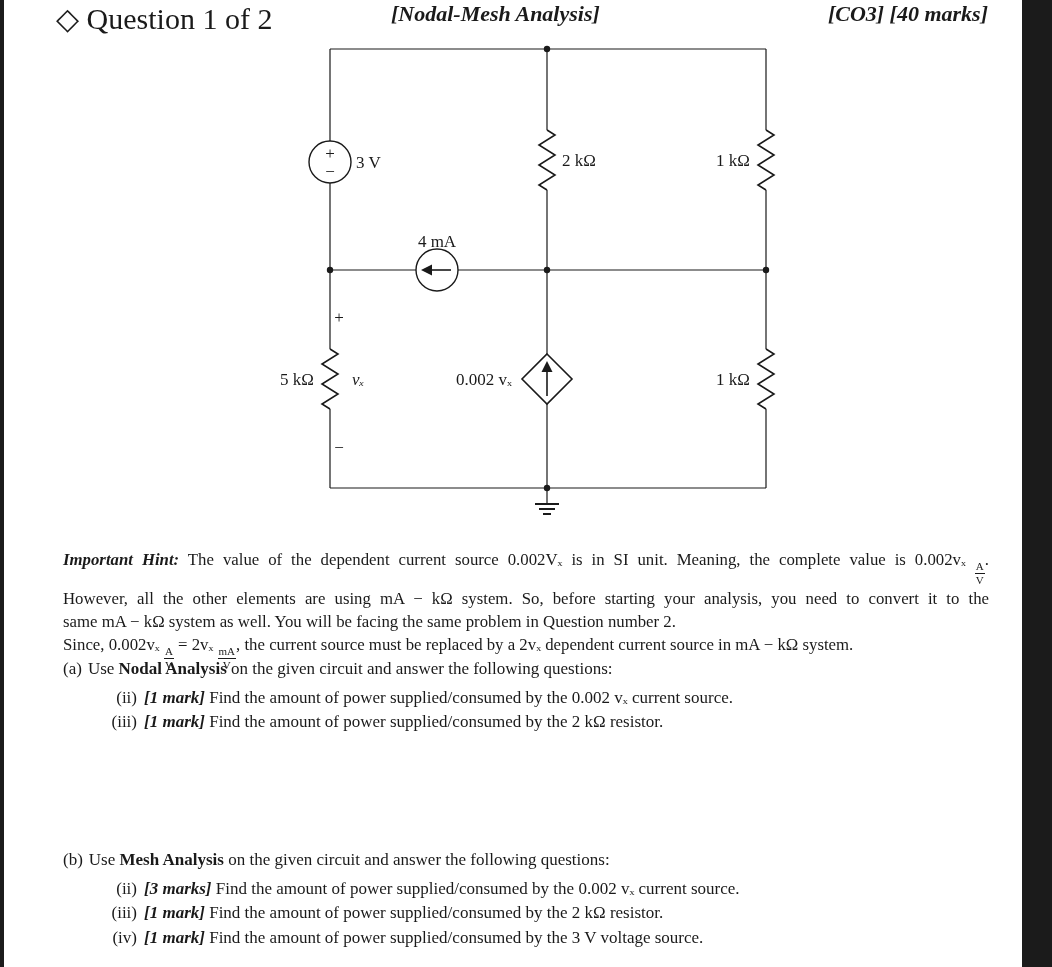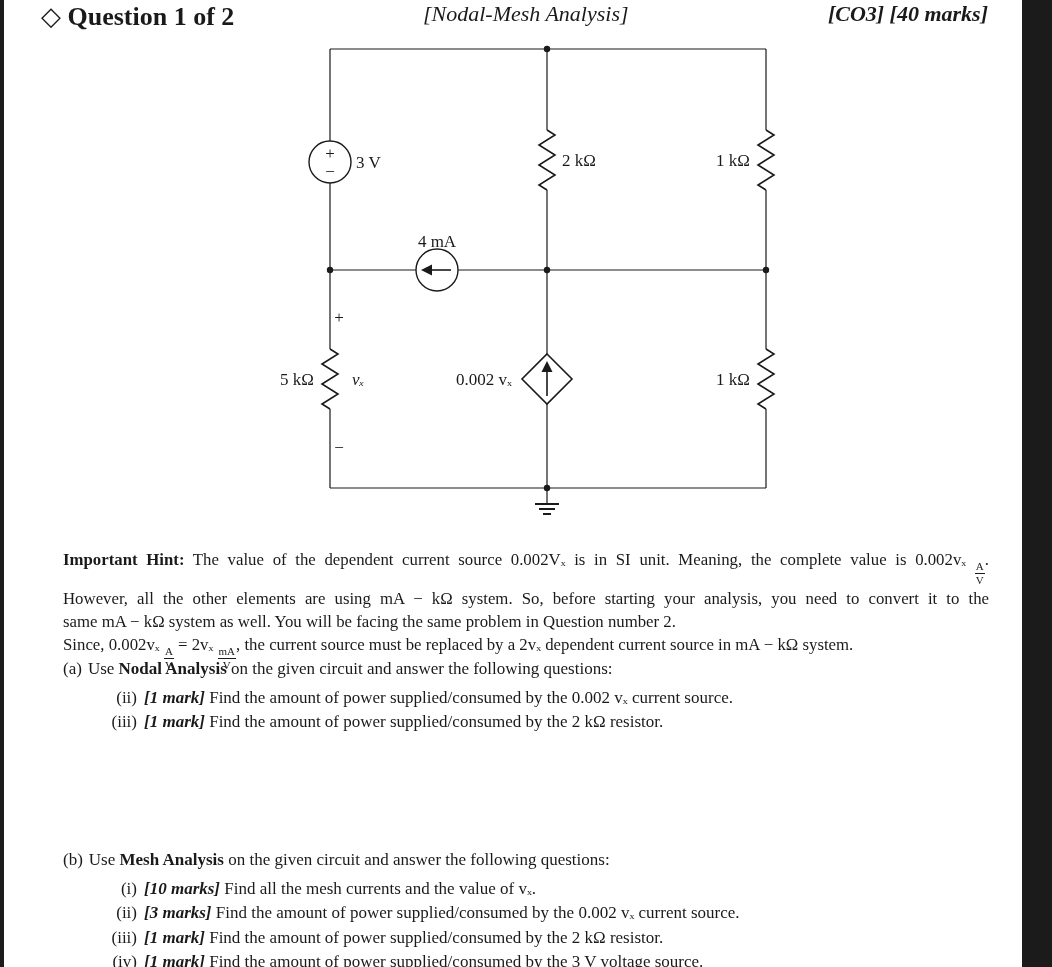--- a/index.html
+++ b/index.html
@@ -4,32 +4,32 @@
 <style>
   html,body{margin:0;padding:0;}
   body{
     width:1052px;height:967px;position:relative;overflow:hidden;
     background:#ffffff;color:#1a1a1a;
     font-family:"Liberation Serif","DejaVu Serif",serif;
   }
   .edge-left{position:absolute;left:0;top:0;width:4px;height:967px;background:#1c1c1c;}
   .edge-right{position:absolute;left:1022px;top:0;width:30px;height:967px;background:#1b1b1b;}
 
-  .h-left{position:absolute;left:41px;top:1px;font-size:26px;font-weight:bold;white-space:nowrap;}
-  .h-center{position:absolute;left:391px;top:1px;font-size:22px;font-weight:normal;font-style:italic;white-space:nowrap;margin-left:32px;}
+  .h-left{position:absolute;left:56px;top:1px;font-size:30px;font-weight:normal;white-space:nowrap;}
+  .h-center{position:absolute;left:391px;top:1px;font-size:22px;font-weight:bold;font-style:italic;white-space:nowrap;}
   .h-right{position:absolute;right:64px;top:1px;font-size:22px;font-weight:bold;font-style:italic;white-space:nowrap;}
 
   .circuit{position:absolute;left:270px;top:38px;}
   .circuit text{font-family:"Liberation Serif","DejaVu Serif",serif;font-size:17px;fill:#1a1a1a;}
   .circuit .it{font-style:italic;}
 
   .hint{position:absolute;left:63px;top:548px;width:926px;font-size:16.8px;}
   .hline{line-height:23px;min-height:23px;white-space:normal;}
   .just{text-align:justify;text-align-last:justify;}
-  .bi{font-weight:bold;}
+  .bi{font-weight:bold;font-style:italic;}
 
   .frac{display:inline-flex;flex-direction:column;align-items:center;vertical-align:-6px;
         font-size:11px;line-height:1.0;position:relative;top:-1px;}
   .fnum{border-bottom:1px solid #1a1a1a;padding:0 1px 1px;}
   .fden{padding-top:1px;}
 
   .section{position:absolute;left:63px;font-size:17px;}
   .sec-a{top:657px;}
   .sec-b{top:848px;}
   .intro{line-height:24px;margin-bottom:5px;white-space:nowrap;}
@@ -131,23 +131,20 @@
   <div class="item">
     <span class="inum">(iii)</span><span class="mi">[1 mark]</span><span> Find the amount of power supplied/consumed by the 2 kΩ resistor.</span>
   </div>
 </div>
 
 <div class="section sec-b">
   <div class="intro">
     <span class="plabel">(b)</span><span>Use </span><b>Mesh Analysis</b><span> on the given circuit and answer the following questions:</span>
   </div>
   <div class="item">
-    <span class="inum">(i)</span><span class="mi">[10 marks]</span><span> Find all the mesh currents and the value of vₓ.</span>
-  </div>
-  <div class="item">
     <span class="inum">(ii)</span><span class="mi">[3 marks]</span><span> Find the amount of power supplied/consumed by the 0.002 vₓ current source.</span>
   </div>
   <div class="item">
     <span class="inum">(iii)</span><span class="mi">[1 mark]</span><span> Find the amount of power supplied/consumed by the 2 kΩ resistor.</span>
   </div>
   <div class="item">
     <span class="inum">(iv)</span><span class="mi">[1 mark]</span><span> Find the amount of power supplied/consumed by the 3 V voltage source.</span>
   </div>
 </div>
 

